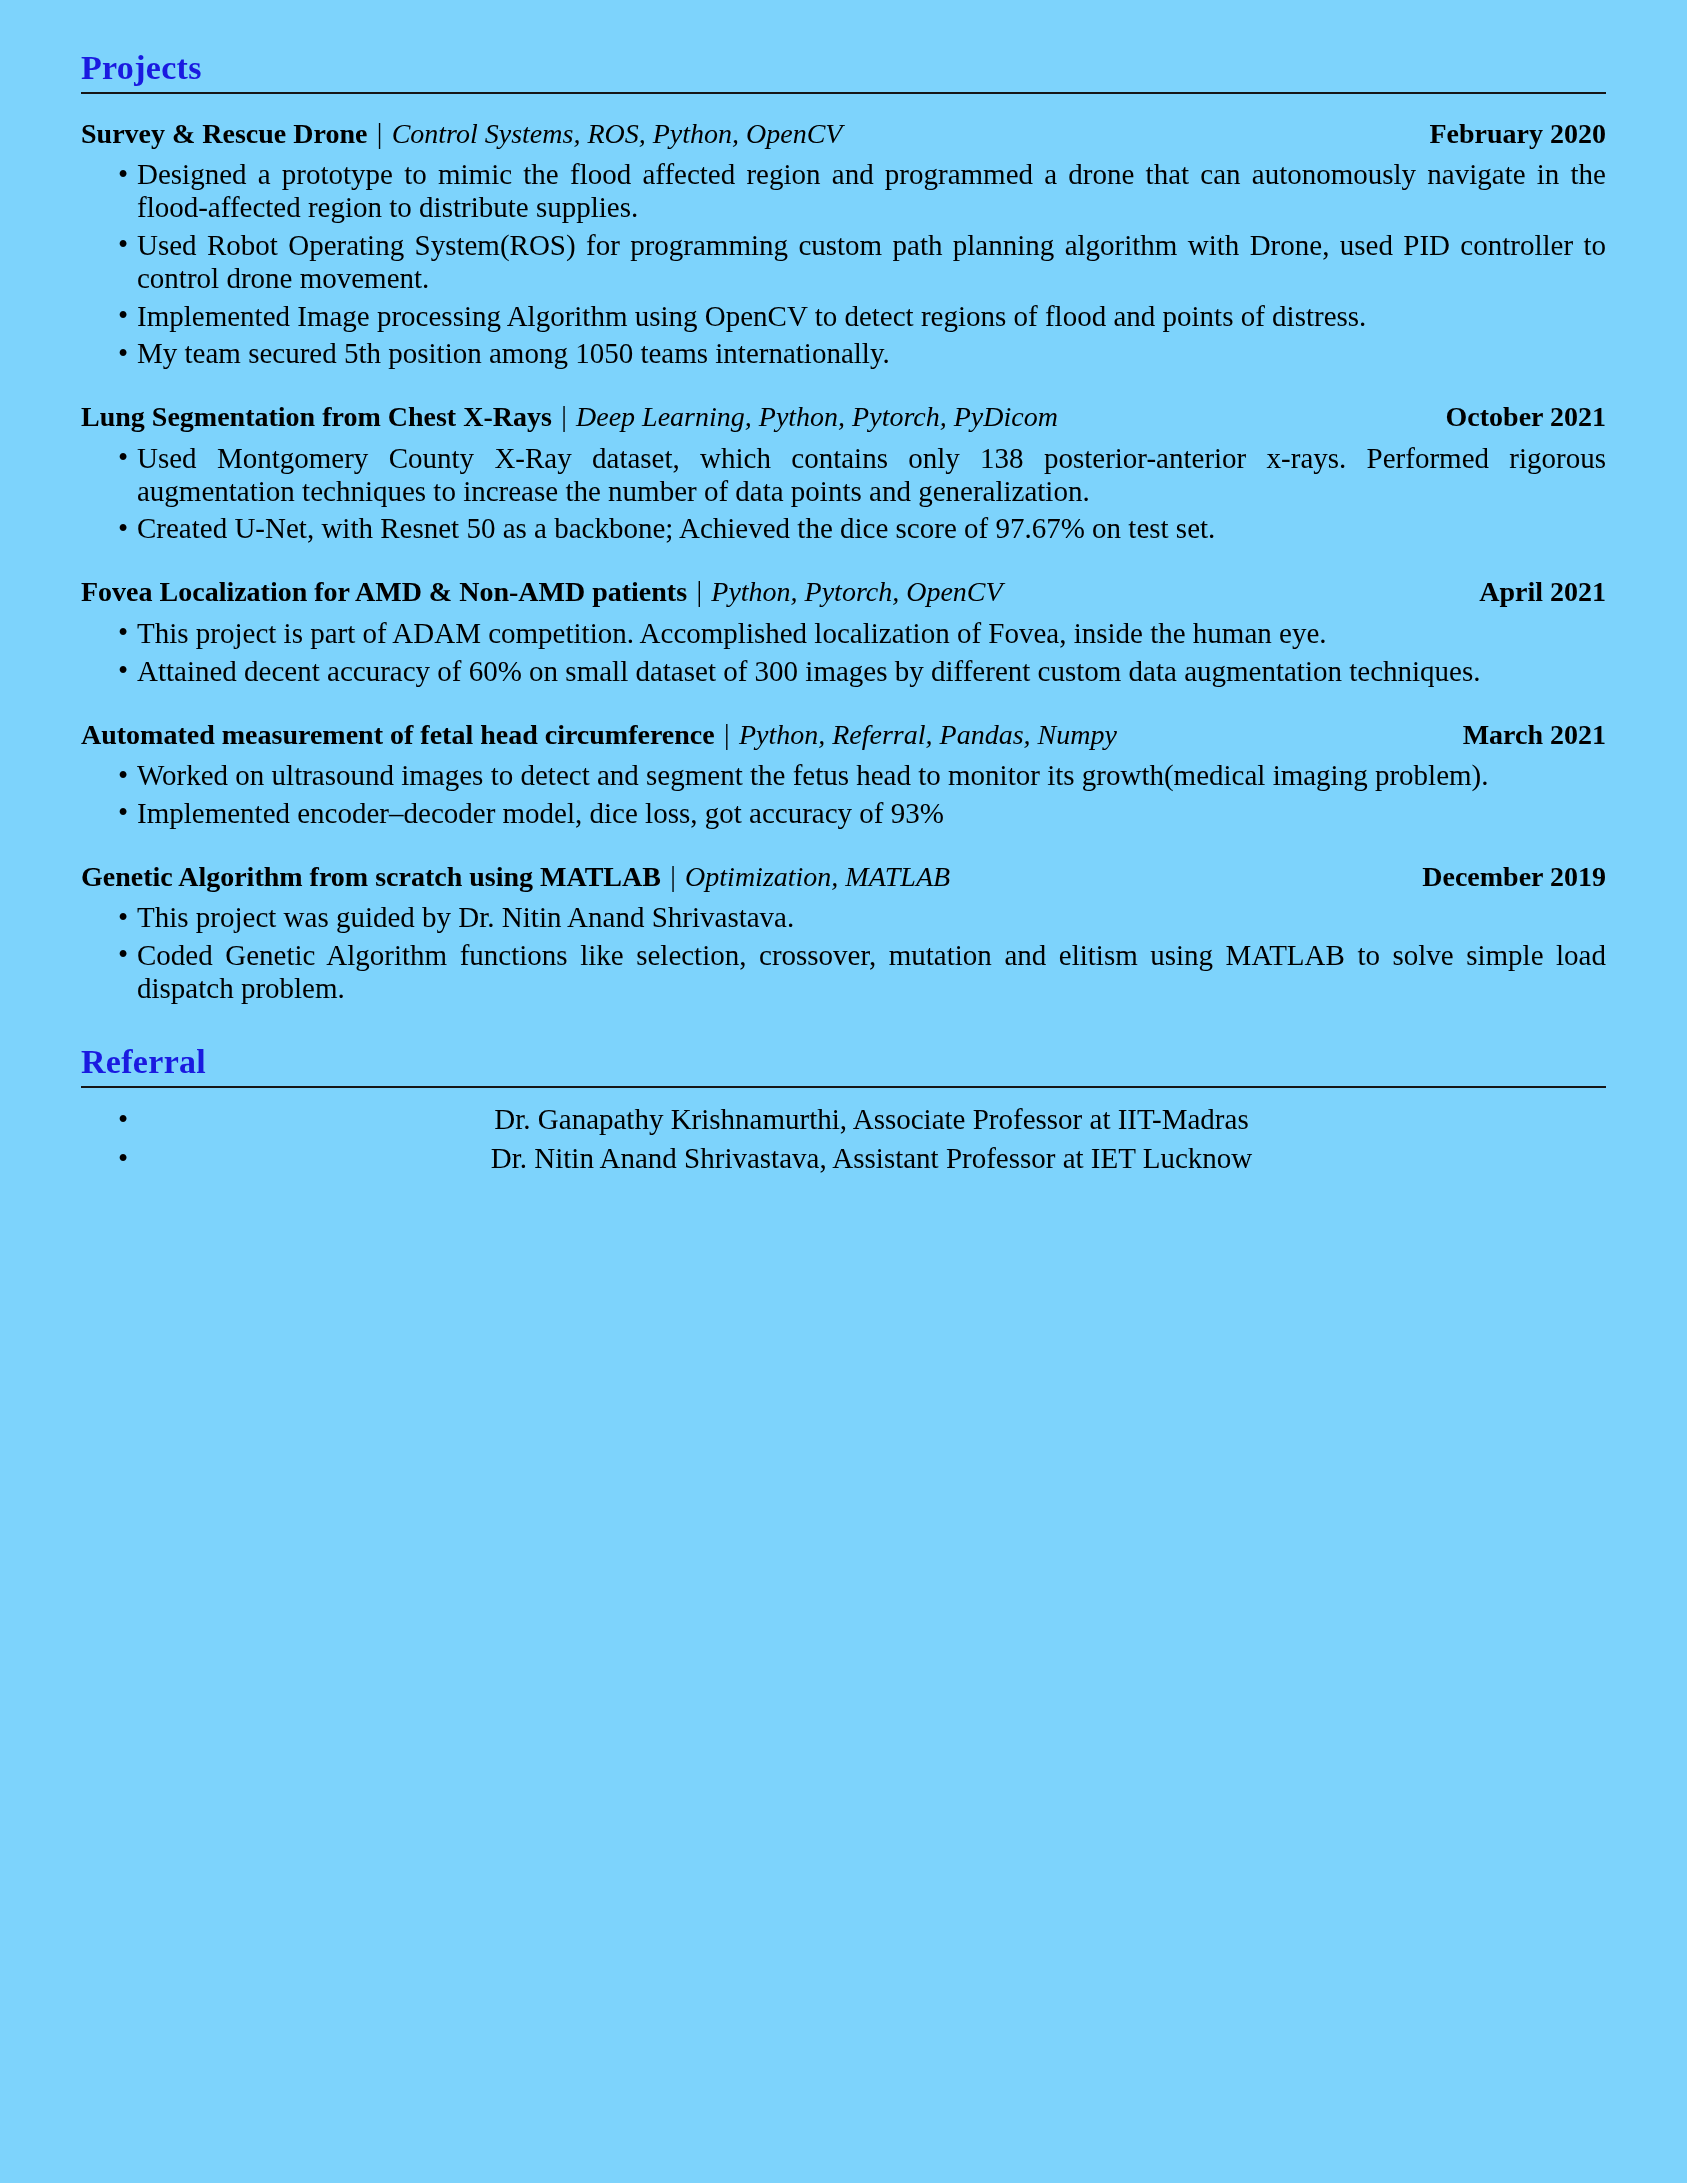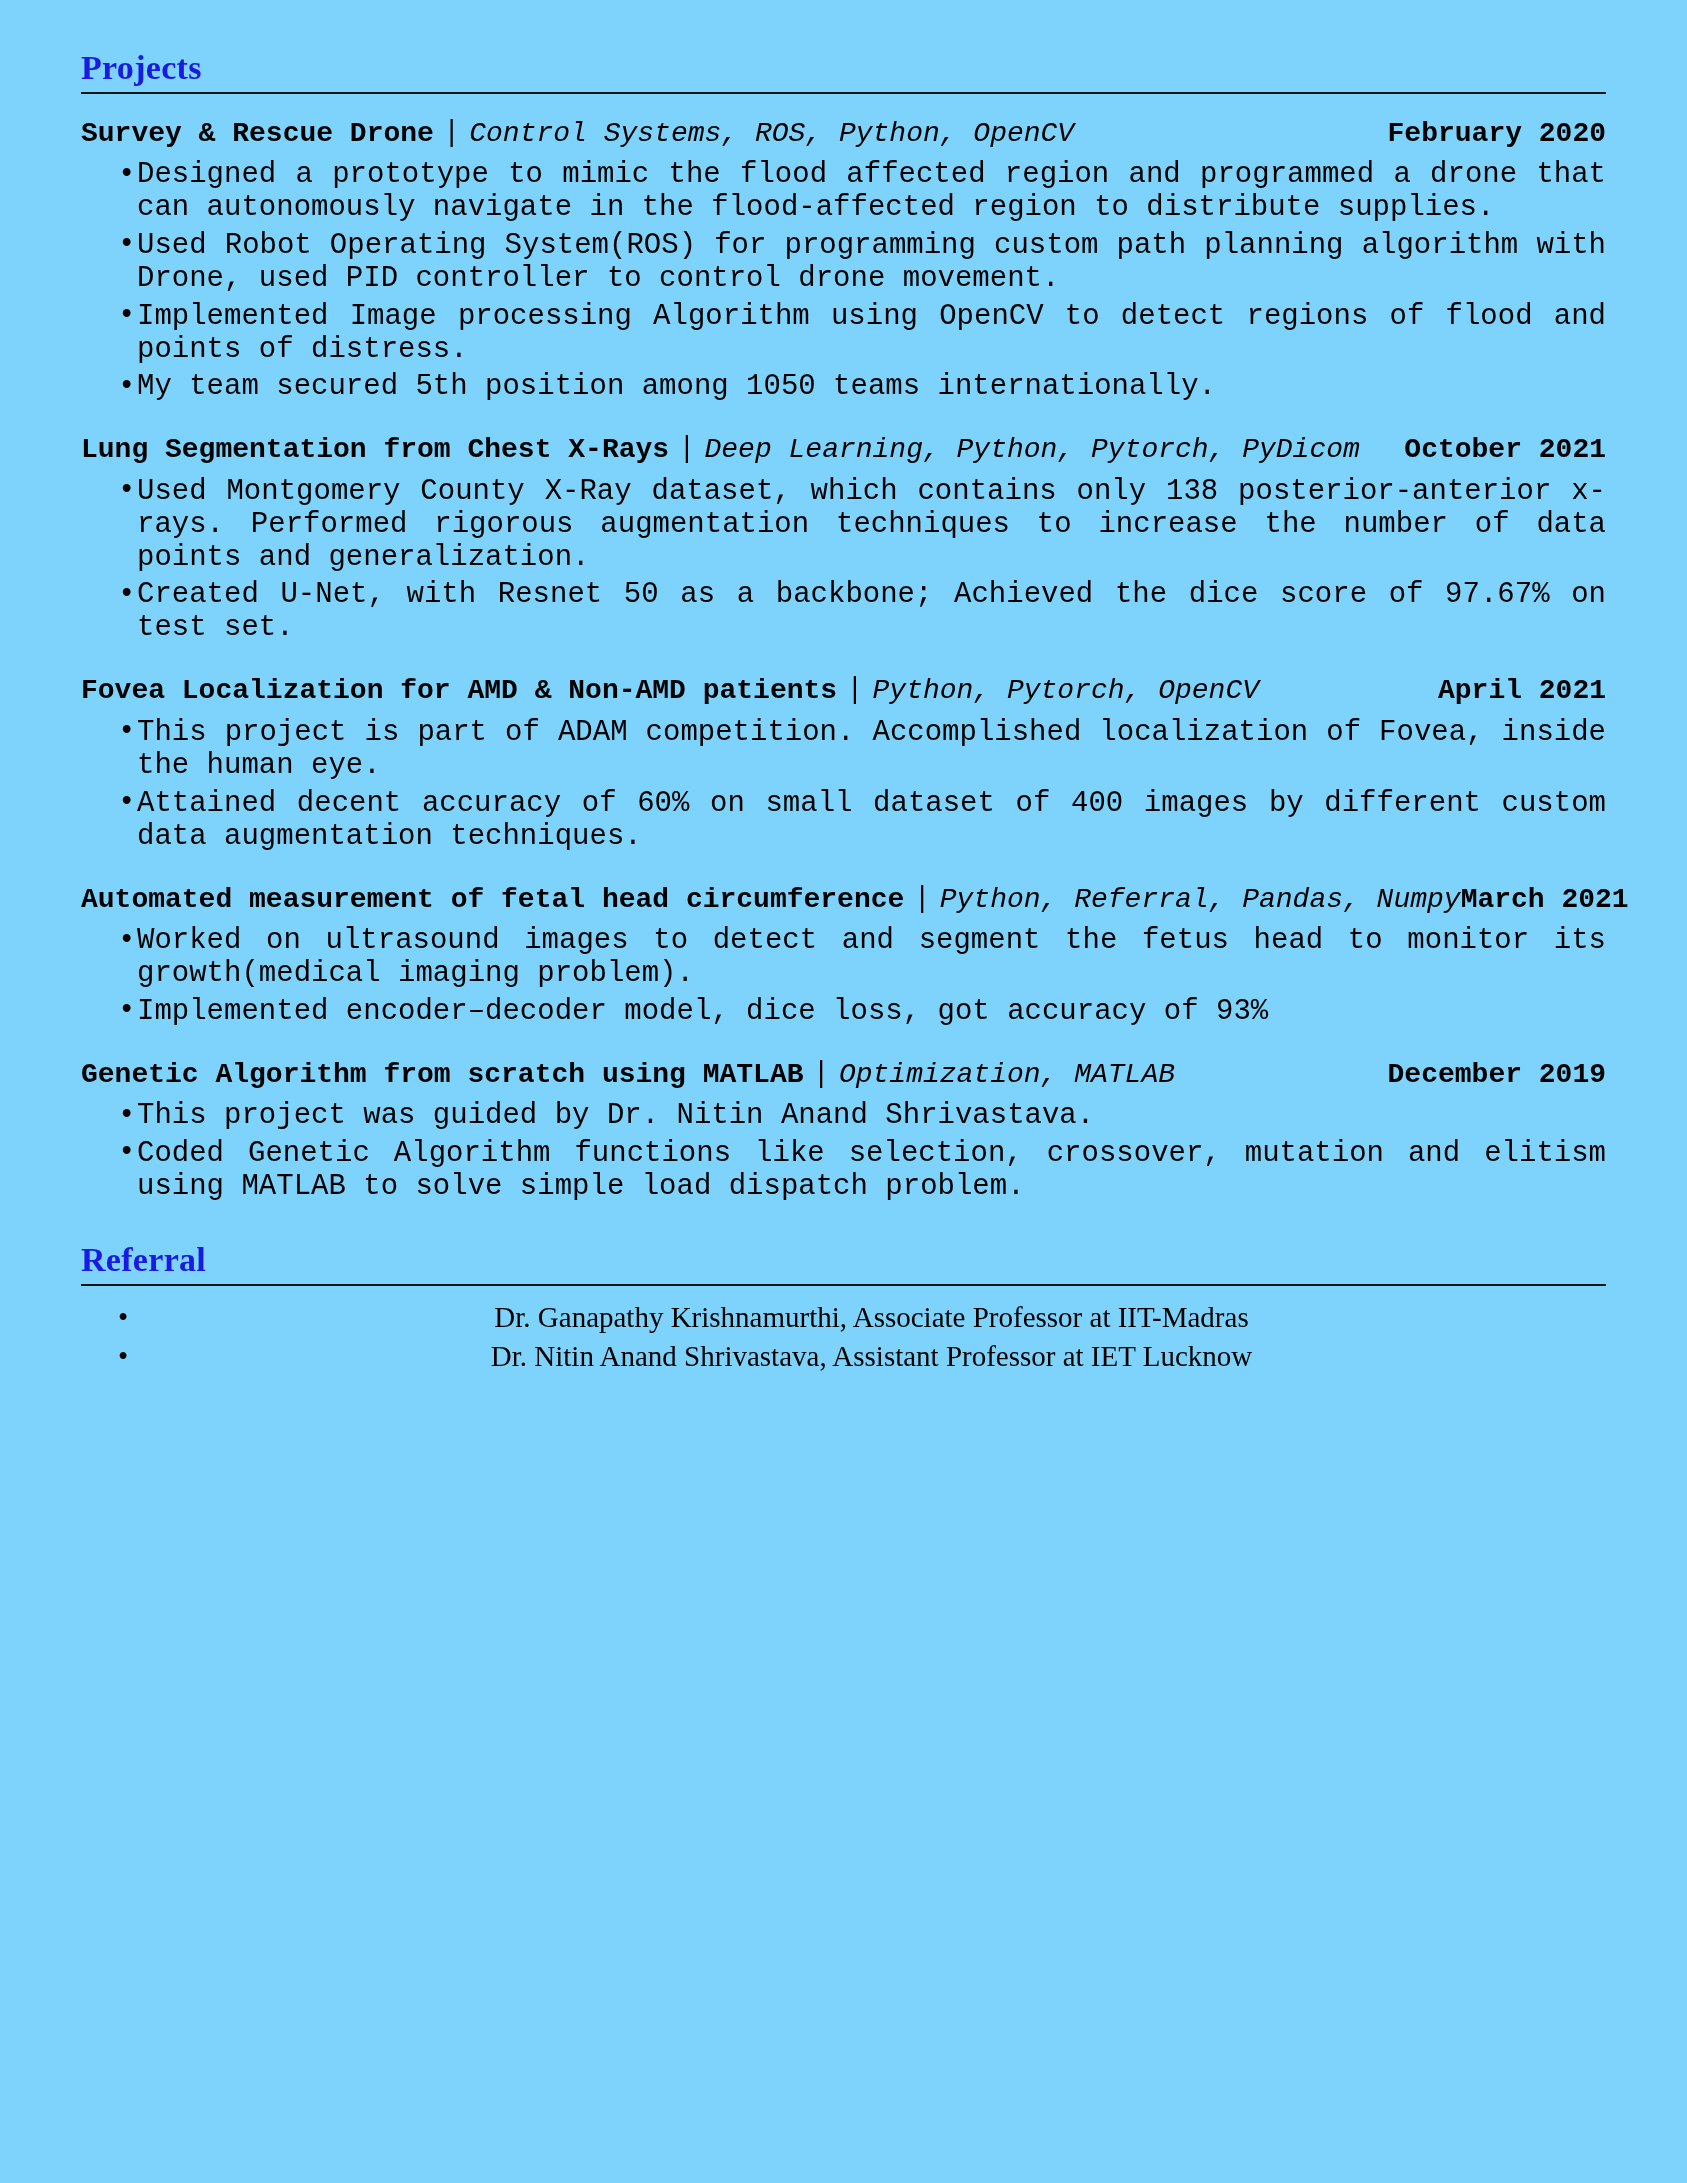--- a/index.html
+++ b/index.html
@@ -23,21 +23,21 @@
     font-weight: 700;
     color: var(--accent, #1a1ae0);
     margin: 0;
     letter-spacing: 0.3px;
   }
   .section-rule {
     border: none;
     border-top: 2px solid #161616;
     margin: 5.3px 0 0 0;
   }
-  .entry { margin-top: 30px; font-family: Liberation Mono, monospace; }
+  .entry { margin-top: 30px; }
   .entry.first { margin-top: 22.5px; }
   .entry-header {
     display: flex;
     align-items: baseline;
     font-size: 28px;
     line-height: 1.2;
     white-space: nowrap;
   }
   .entry-title { font-weight: 700; }
   .entry-sep { font-weight: 400; margin: 0 9.3px; transform: scaleY(1.05); }
@@ -104,21 +104,21 @@
 
     <div class="entry">
       <div class="entry-header">
         <span class="entry-title">Fovea Localization for AMD &amp; Non-AMD patients</span>
         <span class="entry-sep">|</span>
         <span class="entry-skills">Python, Pytorch, OpenCV</span>
         <span class="entry-date">April 2021</span>
       </div>
       <ul class="bullets">
         <li>This project is part of ADAM competition. Accomplished localization of Fovea, inside the human eye.</li>
-        <li>Attained decent accuracy of 60% on small dataset of 400 images by different custom data augmentation techniques.</li>
+        <li>Attained decent accuracy of 60% on small dataset of 300 images by different custom data augmentation techniques.</li>
       </ul>
     </div>
 
     <div class="entry">
       <div class="entry-header">
         <span class="entry-title">Automated measurement of fetal head circumference</span>
         <span class="entry-sep">|</span>
         <span class="entry-skills">Python, Referral, Pandas, Numpy</span>
         <span class="entry-date">March 2021</span>
       </div>

